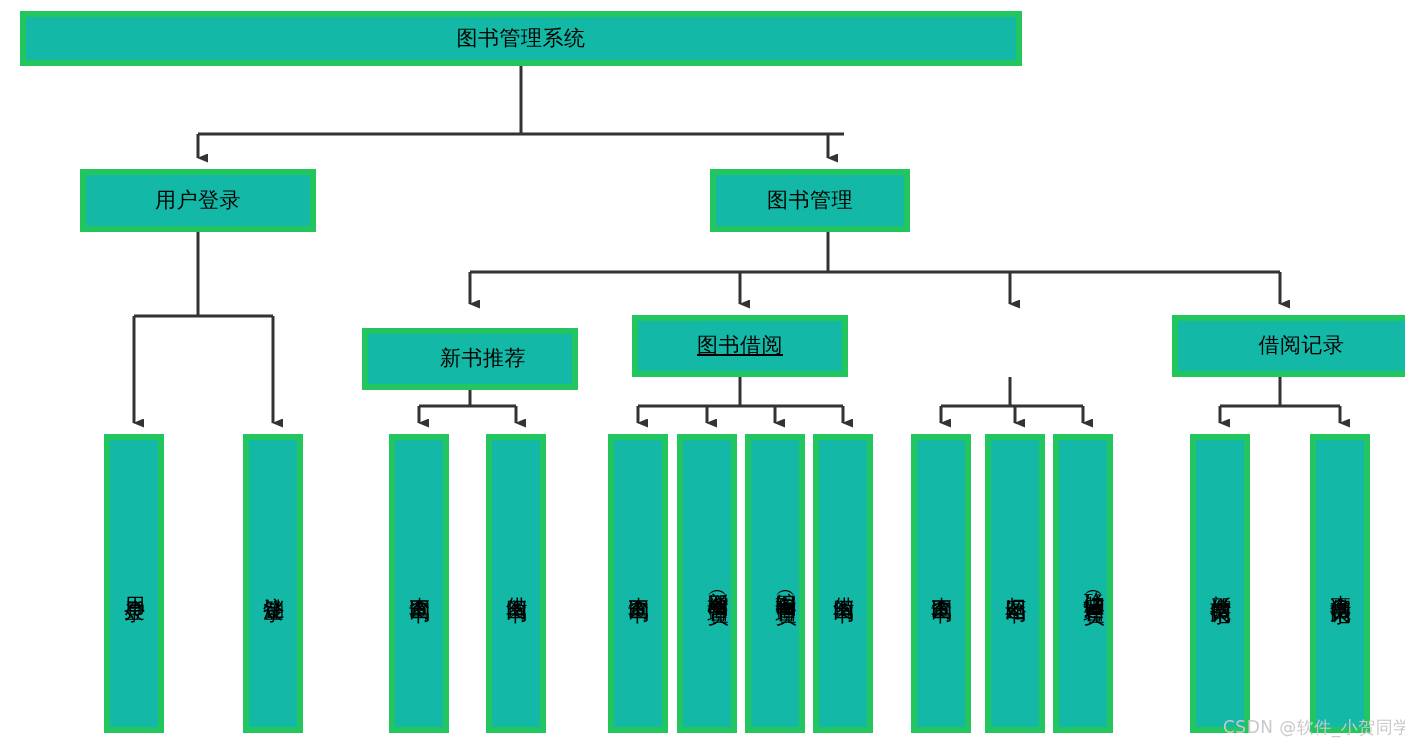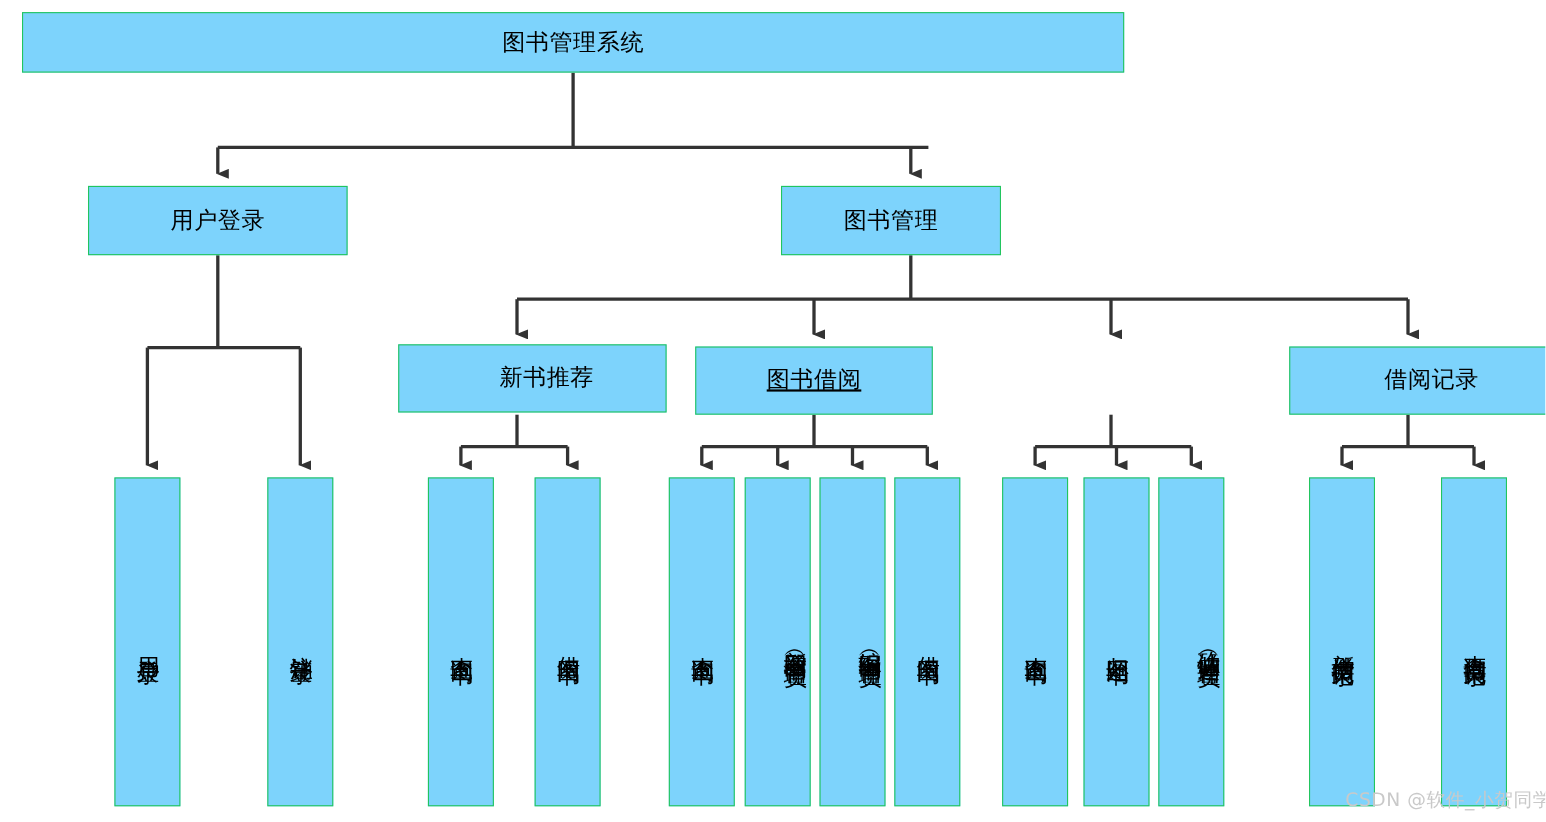--- a/index.html
+++ b/index.html
@@ -22,22 +22,22 @@
     position: absolute;
     left: 0;
     top: 0;
     width: 1405px;
     height: 747px;
     pointer-events: none;
   }
   .node {
     position: absolute;
     box-sizing: border-box;
-    border: 1px solid #22c55e;
-    background: #7dd3fc;
+    border: 6px solid #22c55e;
+    background: #14b8a6;
     color: #000000;
     display: flex;
     align-items: center;
     justify-content: center;
     text-align: center;
   }
   .node-h {
     font-size: 21px;
     letter-spacing: 0.5px;
     line-height: 1.1;
@@ -121,21 +121,21 @@
       <path d="M1340,406 L1340,423" marker-end="url(#arrowhead)"></path>
     </g>
   </svg>
 
   <div class="node node-h" id="node-root" style="left:20px; top:11px; width:1002px; height:55px;">图书管理系统</div>
 
   <div class="node node-h" id="node-user-login" style="left:80px; top:169px; width:236px; height:63px;">用户登录</div>
 
   <div class="node node-h" id="node-book-manage" style="left:710px; top:169px; width:200px; height:63px;">图书管理</div>
 
-  <div class="node node-h" id="node-new-book-recommend" style="left:362px; top:313px; width:244px; height:62px;padding-left:26px;">新书推荐</div>
+  <div class="node node-h" id="node-new-book-recommend" style="left:362px; top:328px; width:216px; height:62px;padding-left:26px;">新书推荐</div>
 
   <div class="node node-h" id="node-book-borrow" style="left:632px; top:315px; width:216px; height:62px;text-decoration:underline;">图书借阅</div>
 
 
   <div class="node node-h" id="node-borrow-record" style="left:1172px; top:315px; width:259px; height:62px;">借阅记录</div>
 
   <div class="node node-v" style="left:104px; top:434px; width:60px; height:299px;">用户登录</div>
 
   <div class="node node-v" style="left:243px; top:434px; width:60px; height:299px;">注销登录</div>
 

